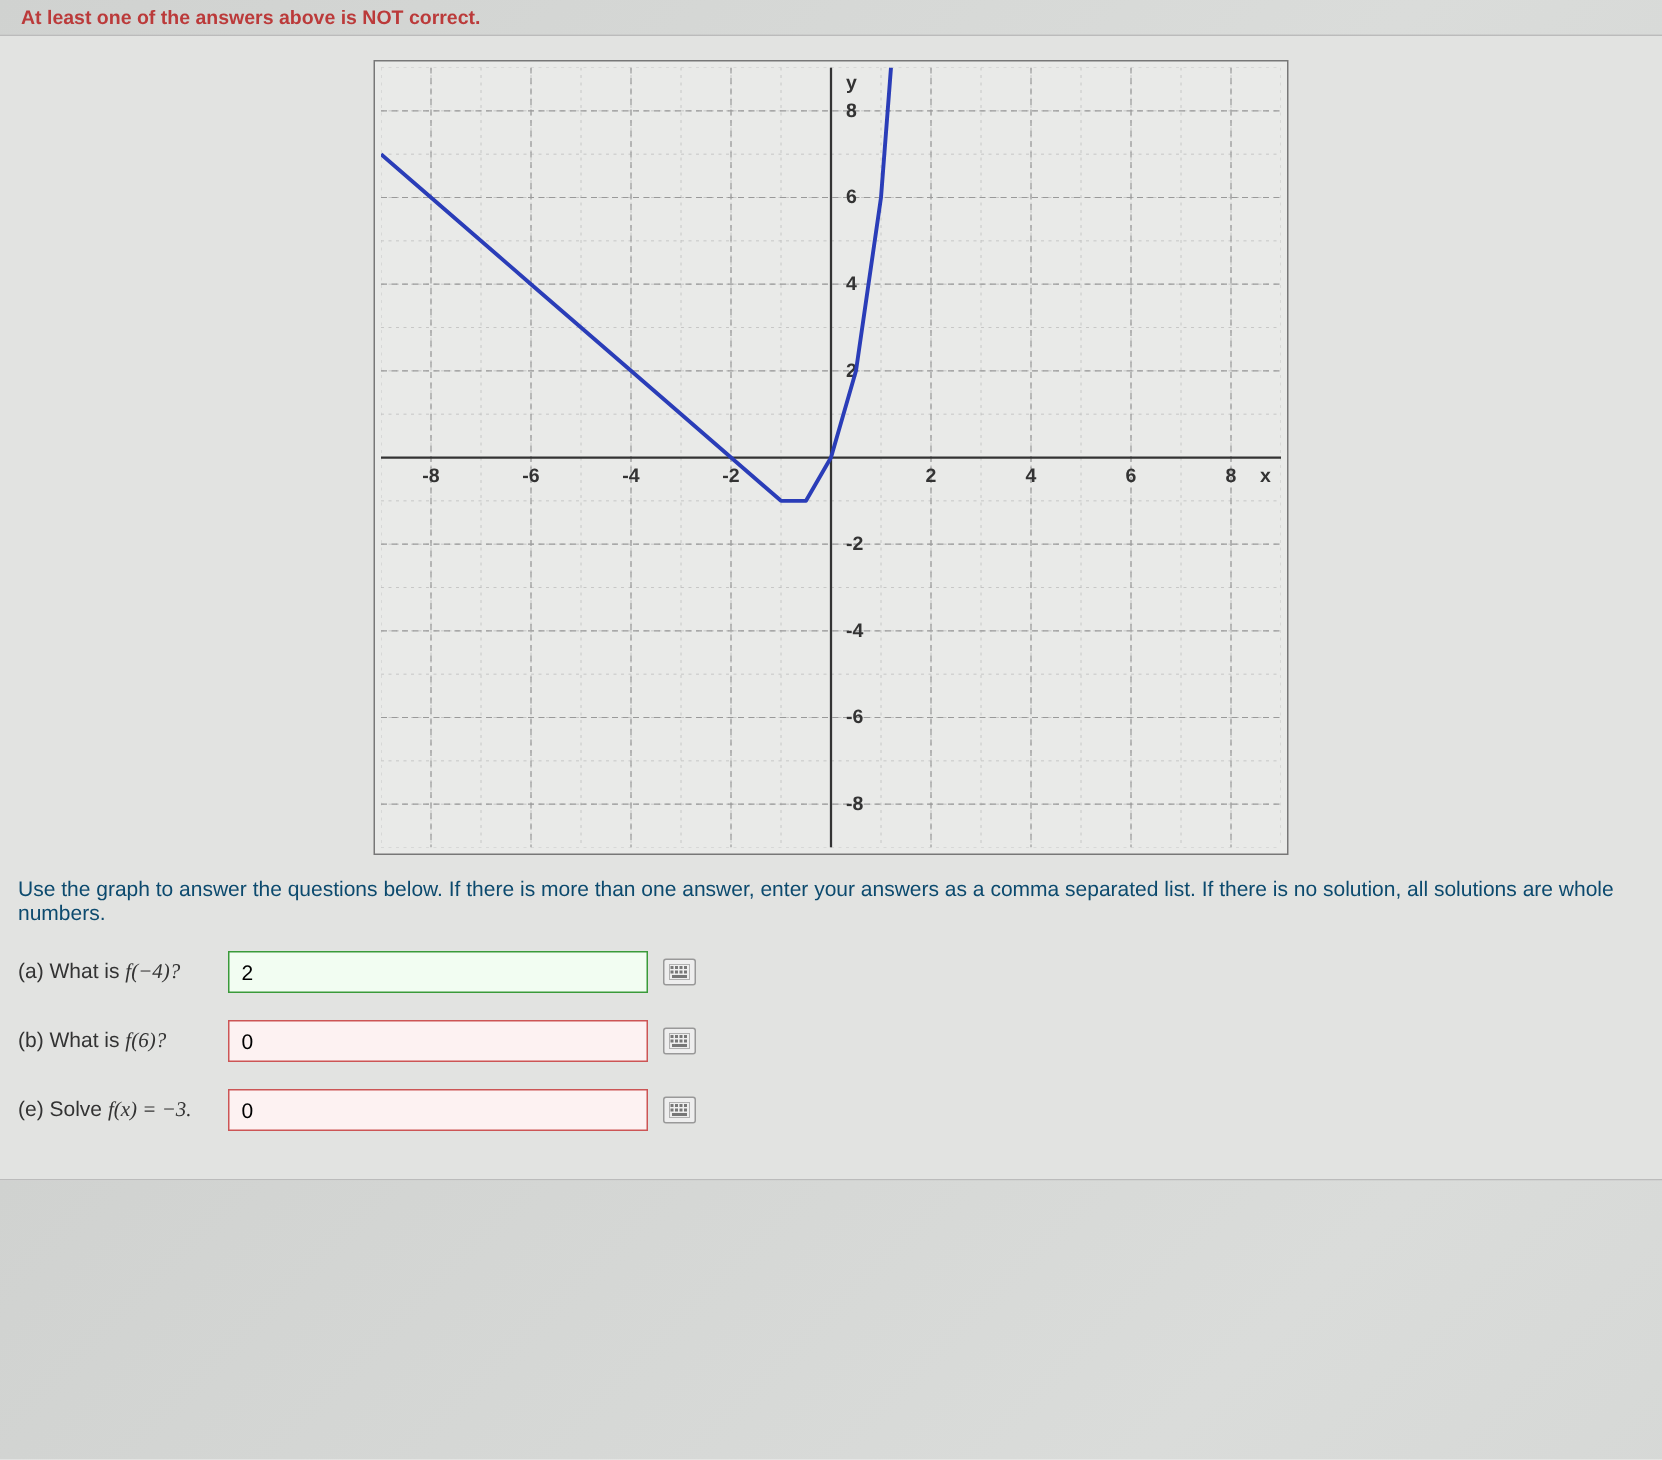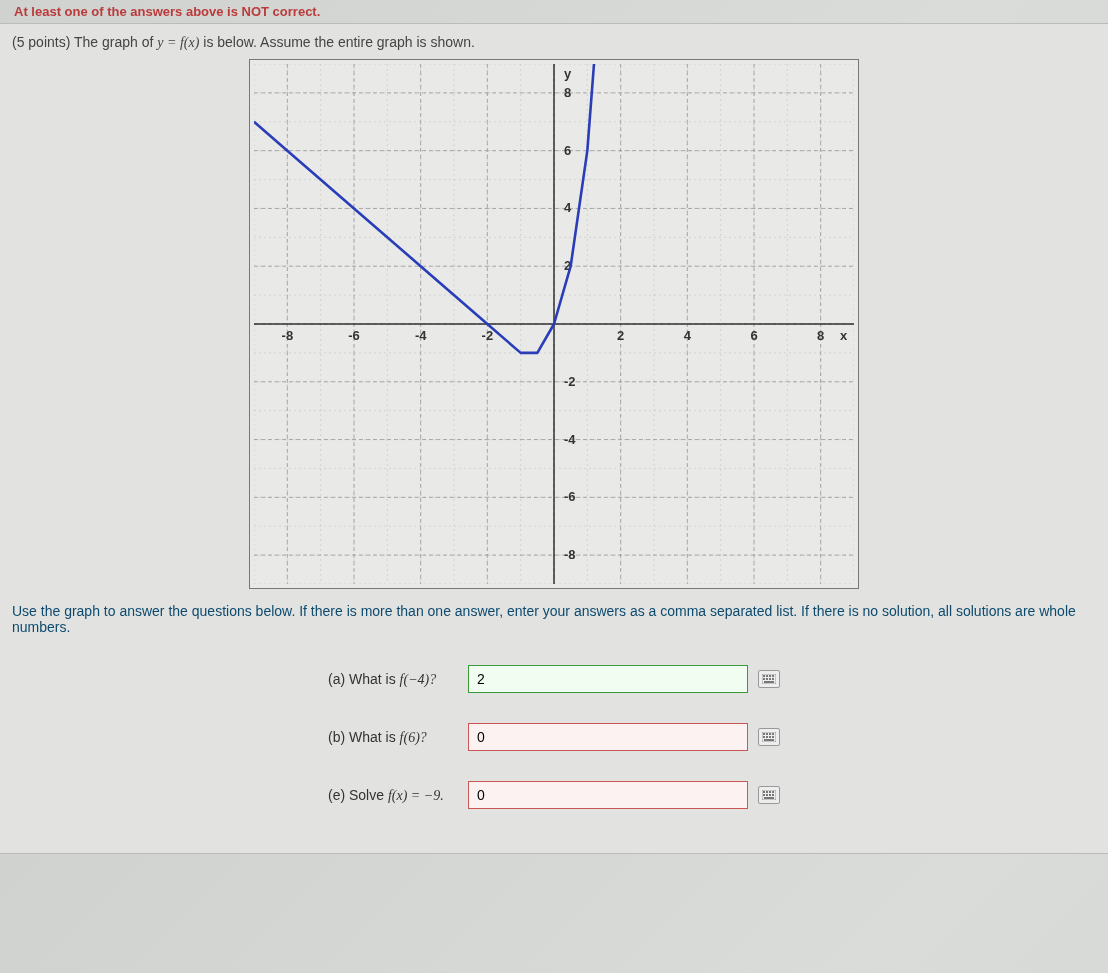--- a/index.html
+++ b/index.html
@@ -40,22 +40,21 @@
     }
     svg.plot { display: block; background: #e9eae8; }
     .instructions {
       color: #0c4a6e;
       margin: 6px 0 10px 0;
     }
     .qrow {
       display: flex;
       align-items: center;
       gap: 10px;
-      margin: 30px 0;
-      justify-content: center;
+      margin: 18px 0;
     }
     .qlabel { min-width: 130px; white-space: nowrap; }
     .math-i { font-style: italic; font-family: 'Times New Roman', serif; }
     input.answer {
       width: 280px;
       height: 28px;
       padding: 3px 8px;
       font-size: 14px;
       border: 1px solid #888;
       background: #f8f8f6;
@@ -76,25 +75,20 @@
     }
     .kb-icon svg { width: 14px; height: 10px; }
   </style>
 </head>
 <body>
 
 <div class="error-msg">At least one of the answers above is NOT correct.</div>
 
 <div class="panel">
 
-  <div class="question-text">
-    <span>(5 points) The graph of </span>
-    <span class="math-i">y = f(x)</span>
-    <span> is below. Assume the entire graph is shown.</span>
-  </div>
 
   <div class="graph-wrap">
     <div class="graph-frame">
       <svg class="plot" id="plot" width="600" height="520">
           <line x1="0" y1="0" x2="0" y2="520" stroke="#bbb" stroke-width="0.5" stroke-dasharray="2 3"></line>
           <line x1="33.33333333333333" y1="0" x2="33.33333333333333" y2="520" stroke="#bbb" stroke-width="0.5" stroke-dasharray="2 3"></line>
           <line x1="66.66666666666666" y1="0" x2="66.66666666666666" y2="520" stroke="#bbb" stroke-width="0.5" stroke-dasharray="2 3"></line>
           <line x1="100" y1="0" x2="100" y2="520" stroke="#bbb" stroke-width="0.5" stroke-dasharray="2 3"></line>
           <line x1="133.33333333333331" y1="0" x2="133.33333333333331" y2="520" stroke="#bbb" stroke-width="0.5" stroke-dasharray="2 3"></line>
           <line x1="166.66666666666669" y1="0" x2="166.66666666666669" y2="520" stroke="#bbb" stroke-width="0.5" stroke-dasharray="2 3"></line>
@@ -214,21 +208,21 @@
           <rect x="10" y="4" width="2" height="2" fill="#777"></rect>
           <rect x="2" y="7" width="10" height="2" fill="#777"></rect>
         </svg>
     </span>
   </div>
 
 
 
   <div class="qrow">
     <div class="qlabel">
-      <span>(e) Solve </span><span class="math-i">f(x) = −9.</span>
+      <span>(e) Solve </span><span class="math-i">f(x) = −3.</span>
     </div>
     <input class="answer wrong" value="0" style="">
     <span class="kb-icon">
       <svg viewBox="0 0 14 10">
           <rect x="0" y="0" width="14" height="10" fill="none" stroke="#666" stroke-width="0.6"></rect>
           <rect x="1" y="1" width="2" height="2" fill="#777"></rect>
           <rect x="4" y="1" width="2" height="2" fill="#777"></rect>
           <rect x="7" y="1" width="2" height="2" fill="#777"></rect>
           <rect x="10" y="1" width="2" height="2" fill="#777"></rect>
           <rect x="1" y="4" width="2" height="2" fill="#777"></rect>

